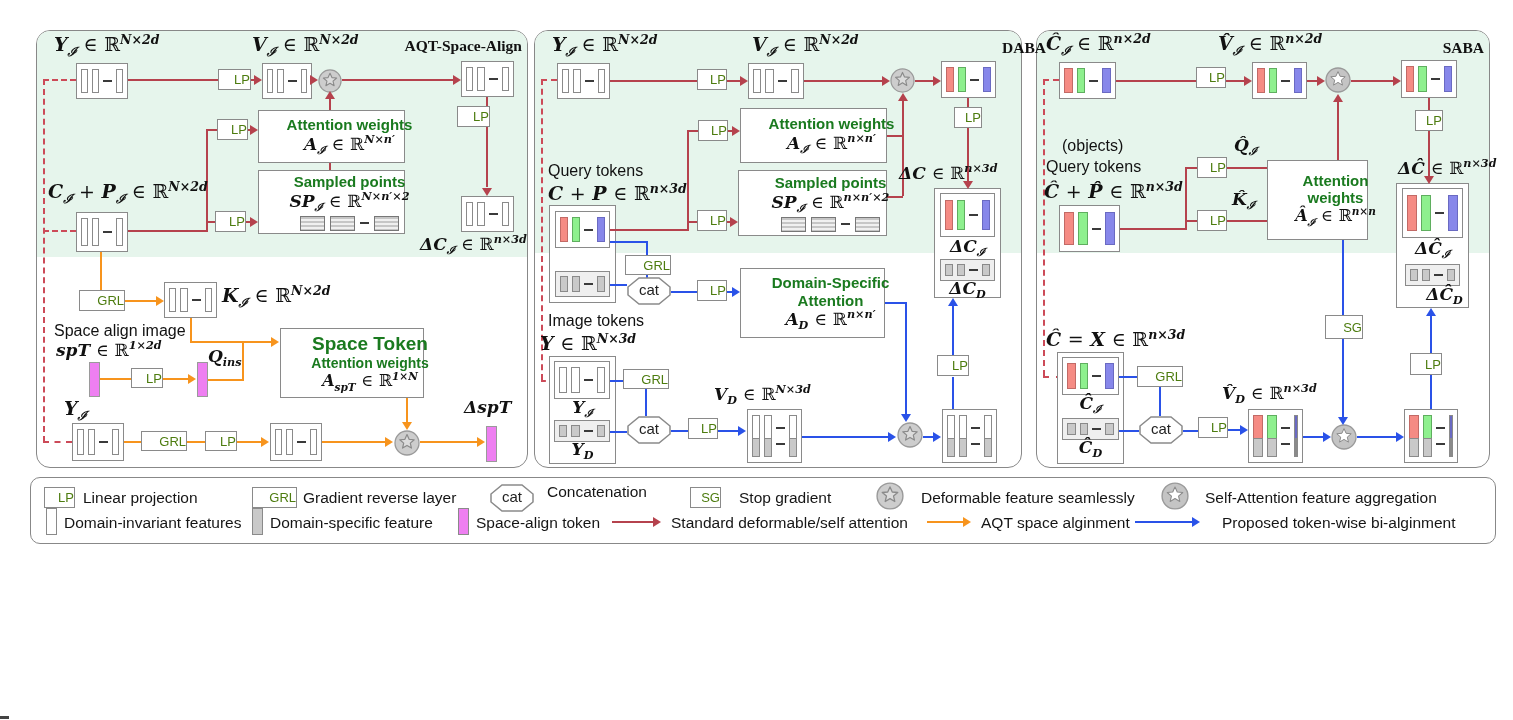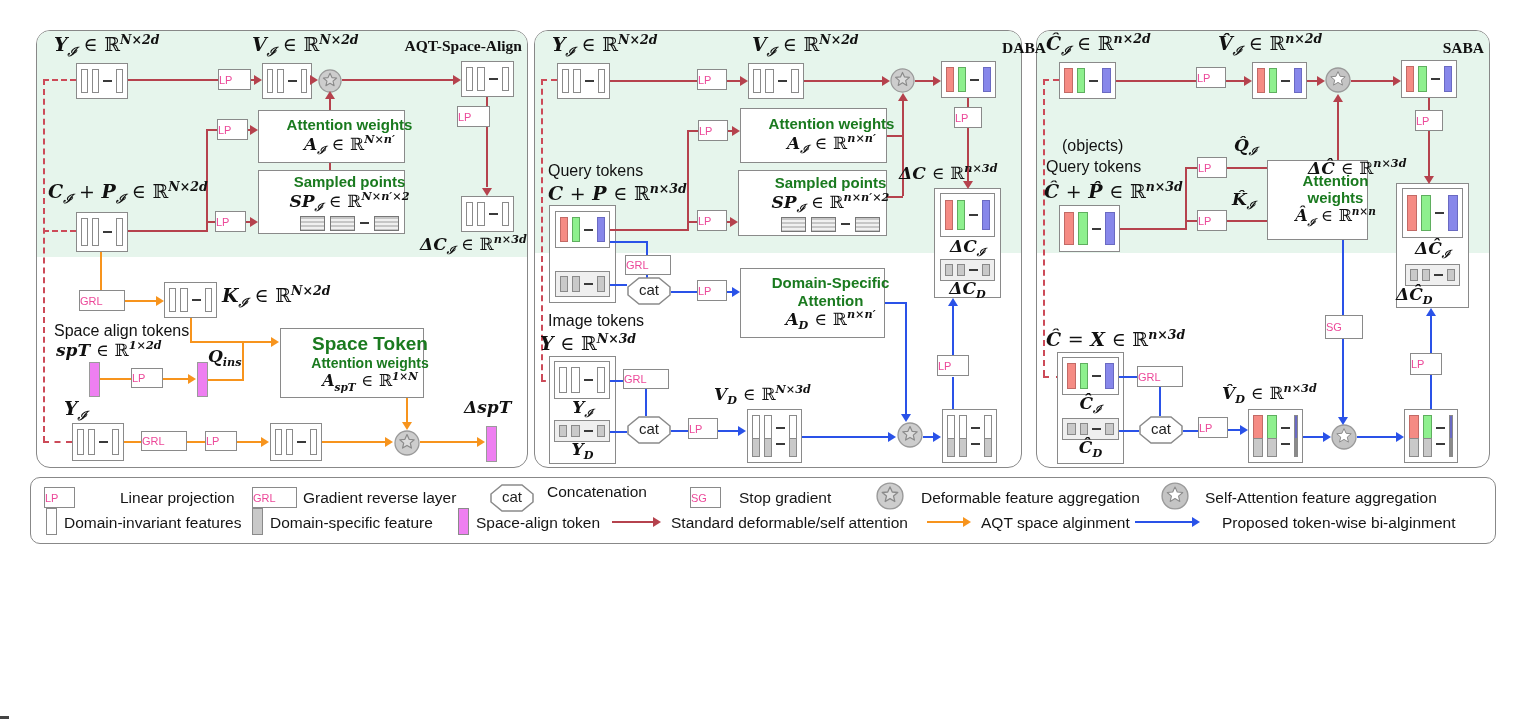--- a/index.html
+++ b/index.html
@@ -11,22 +11,22 @@
   .lh{position:absolute;height:2.2px;z-index:2;}
   .lv{position:absolute;width:2.2px;z-index:2;}
   .cr{background:var(--red);} .co{background:var(--orange);} .cb{background:var(--blue);}
   .ah{position:absolute;width:0;height:0;z-index:4;}
   .ah.r{border-top:5px solid transparent;border-bottom:5px solid transparent;border-left:8px solid currentColor;}
   .ah.u{border-left:5px solid transparent;border-right:5px solid transparent;border-bottom:8px solid currentColor;}
   .ah.d{border-left:5px solid transparent;border-right:5px solid transparent;border-top:8px solid currentColor;}
   .dv{position:absolute;width:0;border-left:2px dashed var(--dashed-red);z-index:1;}
   .dh{position:absolute;height:0;border-top:2px dashed var(--dashed-red);z-index:1;}
   
-  .bx{position:absolute;background:#fff;border:1.4px solid var(--border-gray);display:flex;align-items:center;justify-content:flex-start;
-      font-size:11px;color:#ec4899;z-index:3;box-sizing:border-box;}
+  .bx{position:absolute;background:#fff;border:1.4px solid var(--border-gray);display:flex;align-items:center;justify-content:flex-end;
+      font-size:13px;color:#4d7c0f;z-index:3;box-sizing:border-box;}
   
   .tok{position:absolute;background:#fff;border:1.4px solid var(--border-gray);display:flex;align-items:center;justify-content:center;
        gap:4px;z-index:3;box-sizing:border-box;padding:2px 4px;}
   .tok .bar{width:10px;height:80%;background:#fff;border:1.2px solid #8a8a8a;box-sizing:border-box;}
   .tok .bar.r{background:var(--bar-red);border-color:#c26a66;}
   .tok .bar.g{background:var(--bar-green);border-color:#5fae5f;}
   .tok .bar.b{background:var(--bar-blue);border-color:#6a6ac2;}
   .tok .bar.gy{background:var(--bar-gray);border-color:#8a8a8a;}
   .tok.gt{background:#efefef;}
   .dsh{width:9px;height:0;border-top:2.2px dashed #3a3a3a;flex:none;}
@@ -191,21 +191,21 @@
   <div class="lh co" style="left:125px;top:300px;width:31px;"></div>
   <div class="ah r" style="left:156px;top:296px;color:var(--orange);"></div>
   <div class="tok" style="left:164px;top:282px;width:53px;height:36px;">
       <i class="bar"></i>
       <i class="bar"></i>
       <b class="dsh"></b>
       <i class="bar"></i>
     </div>
   <div class="f" style="left:222px;top:284px;">K<sub>ℐ</sub> <span class="rm">∈</span> <span class="rm">ℝ</span><sup>N×2d</sup></div>
 
-  <div class="slab" style="left:54px;top:322px;">Space align tokens</div>
+  <div class="slab" style="left:54px;top:322px;">Space align image</div>
   <div class="f small" style="left:56px;top:340px;">spT <span class="rm">∈</span> <span class="rm">ℝ</span><sup>1×2d</sup></div>
   <div class="pinkbar" style="left:89px;top:362px;height:35px;"></div>
   <div class="bx" style="left:131px;top:368px;width:32px;height:20px;">
       <span>LP</span>
     </div>
   <div class="pinkbar" style="left:197px;top:362px;height:35px;"></div>
   <div class="f small" style="left:208px;top:348px;">Q<sub>ins</sub></div>
   <div class="lh co" style="left:100px;top:378px;width:31px;"></div>
   <div class="lh co" style="left:163px;top:378px;width:26px;"></div>
   <div class="ah r" style="left:188px;top:374px;color:var(--orange);"></div>
@@ -529,21 +529,21 @@
 
   <div class="lv cr" style="left:1337px;top:100px;height:60px;"></div>
   <div class="ah u" style="left:1333px;top:94px;color:var(--red);"></div>
 
   <div class="lv cr" style="left:1428px;top:98px;height:12px;"></div>
   <div class="bx" style="left:1415px;top:110px;width:28px;height:21px;">
       <span>LP</span>
     </div>
   <div class="lv cr" style="left:1428px;top:131px;height:45px;"></div>
   <div class="ah d" style="left:1424px;top:176px;color:var(--red);"></div>
-  <div class="f small" style="left:1308px;top:158px;text-align:center;">ΔĈ <span class="rm">∈</span> <span class="rm">ℝ</span><sup>n×3d</sup></div>
+  <div class="f small" style="left:1398px;top:158px;text-align:center;">ΔĈ <span class="rm">∈</span> <span class="rm">ℝ</span><sup>n×3d</sup></div>
 
   <div class="slab" style="left:1062px;top:137px;">(objects)</div>
   <div class="slab" style="left:1046px;top:158px;">Query tokens</div>
   <div class="f" style="left:1044px;top:180px;">Ĉ <span class="rm">+</span> P̂ <span class="rm">∈</span> <span class="rm">ℝ</span><sup>n×3d</sup></div>
   <div class="tok" style="left:1059px;top:205px;width:61px;height:47px;">
       <i class="bar r"></i>
       <i class="bar g"></i>
       <b class="dsh"></b>
       <i class="bar b"></i>
     </div>
@@ -583,21 +583,21 @@
       <b class="dsh"></b>
       <i class="bar b"></i>
     </div>
   <div class="f small" style="left:1396px;top:240px;width:73px;text-align:center;">ΔĈ<sub>ℐ</sub></div>
   <div class="tok gt" style="left:1405px;top:264px;width:55px;height:22px;">
       <i class="bar gy"></i>
       <i class="bar gy"></i>
       <b class="dsh"></b>
       <i class="bar gy"></i>
     </div>
-  <div class="f small" style="left:1396px;top:286px;width:97px;text-align:left;">ΔĈ<sub>D</sub></div>
+  <div class="f small" style="left:1396px;top:286px;width:97px;text-align:center;">ΔĈ<sub>D</sub></div>
 
   <div class="f" style="left:1046px;top:328px;">Ĉ <span class="rm">=</span> X <span class="rm">∈</span> <span class="rm">ℝ</span><sup>n×3d</sup></div>
   <div class="obox" style="left:1057px;top:352px;width:67px;height:112px;"></div>
   <div class="tok" style="left:1062px;top:357px;width:57px;height:38px;">
       <i class="bar r"></i>
       <i class="bar g"></i>
       <b class="dsh"></b>
       <i class="bar b"></i>
     </div>
   <div class="f small" style="left:1057px;top:395px;width:67px;text-align:center;">Ĉ<sub>ℐ</sub></div>
@@ -674,38 +674,38 @@
       <span>LP</span>
     </div>
   <div class="lv cb" style="left:1430px;top:316px;height:37px;"></div>
   <div class="ah u" style="left:1426px;top:308px;color:var(--blue);"></div>
 
   <div class="legend"></div>
 
   <div class="bx" style="left:44px;top:487px;width:31px;height:21px;">
       <span>LP</span>
     </div>
-  <div class="llab" style="left:83px;top:489px;margin-left:37px;">Linear projection</div>
+  <div class="llab" style="left:83px;top:489px;">Linear projection</div>
   <div class="bx" style="left:252px;top:487px;width:45px;height:21px;">
       <span>GRL</span>
     </div>
   <div class="llab" style="left:303px;top:489px;">Gradient reverse layer</div>
   <div class="cat" style="left:490px;top:484px;"><svg width="44" height="28" viewBox="0 0 44 28">
         <polygon points="12,1 32,1 43,10 43,18 32,27 12,27 1,18 1,10" fill="#fff" stroke="#8a8a8a" stroke-width="1.5"></polygon>
       </svg><span>cat</span></div>
   <div class="llab" style="left:547px;top:483px;">Concatenation</div>
   <div class="bx" style="left:690px;top:487px;width:31px;height:21px;">
       <span>SG</span>
     </div>
   <div class="llab" style="left:739px;top:489px;">Stop gradient</div>
   <svg class="star" style="left:876px;top:482px;" width="28" height="28" viewBox="0 0 26 26">
       <circle cx="13" cy="13" r="12" fill="#cdcdcd" stroke="#9a9a9a" stroke-width="1.3"></circle>
       <path d="M13 4.6l2.1 4.7 5.1.45-3.9 3.35 1.15 5L13 15.4l-4.45 2.7 1.15-5-3.9-3.35 5.1-.45z" fill="#dcdcdc" stroke="#8a8a8a" stroke-width="1.2" stroke-linejoin="round"></path>
     </svg>
-  <div class="llab" style="left:921px;top:489px;">Deformable feature aggregation</div>
+  <div class="llab" style="left:921px;top:489px;">Deformable feature seamlessly</div>
   <svg class="star" style="left:1161px;top:482px;" width="28" height="28" viewBox="0 0 26 26">
       <circle cx="13" cy="13" r="12" fill="#c4c4c4" stroke="#9a9a9a" stroke-width="1.3"></circle>
       <path d="M13 4.6l2.1 4.7 5.1.45-3.9 3.35 1.15 5L13 15.4l-4.45 2.7 1.15-5-3.9-3.35 5.1-.45z" fill="#ffffff" stroke="#8a8a8a" stroke-width="1" stroke-linejoin="round"></path>
     </svg>
   <div class="llab" style="left:1205px;top:489px;">Self-Attention feature aggregation</div>
 
   <div class="lbar" style="left:46px;top:508px;background:#fff;"></div>
   <div class="llab" style="left:64px;top:514px;">Domain-invariant features</div>
   <div class="lbar" style="left:252px;top:508px;background:var(--bar-gray);"></div>
   <div class="llab" style="left:270px;top:514px;">Domain-specific feature</div>

